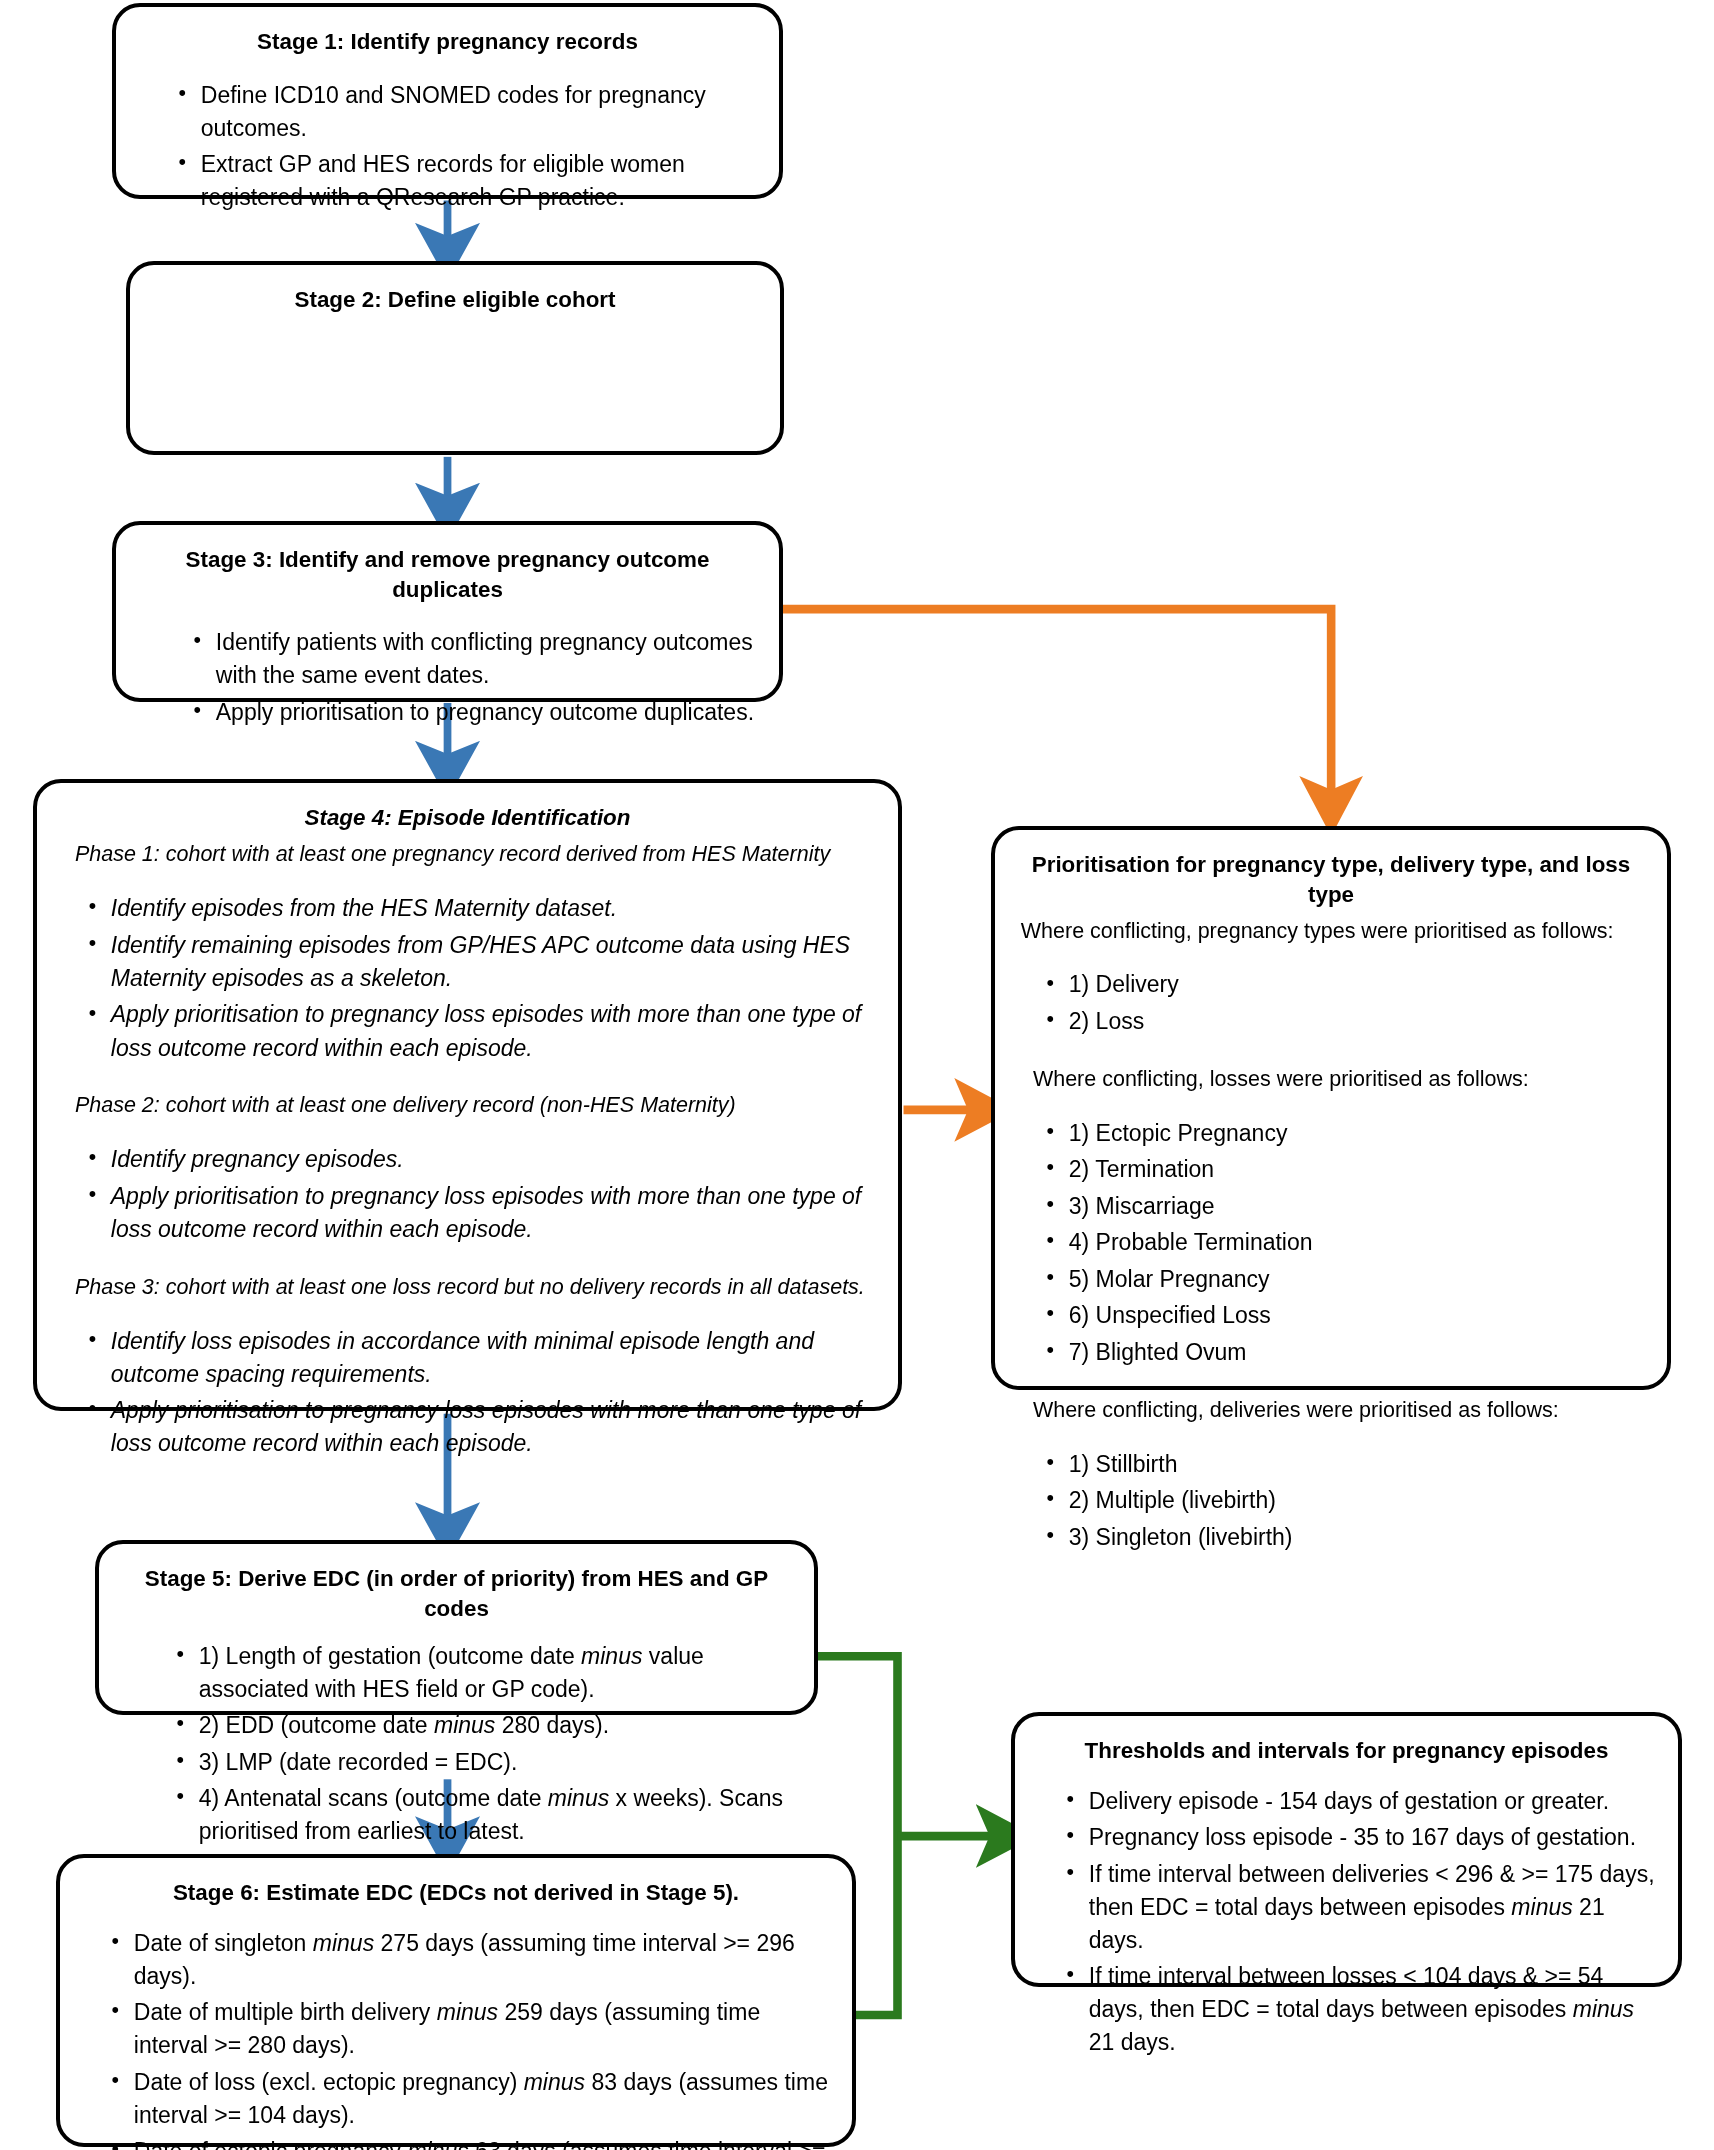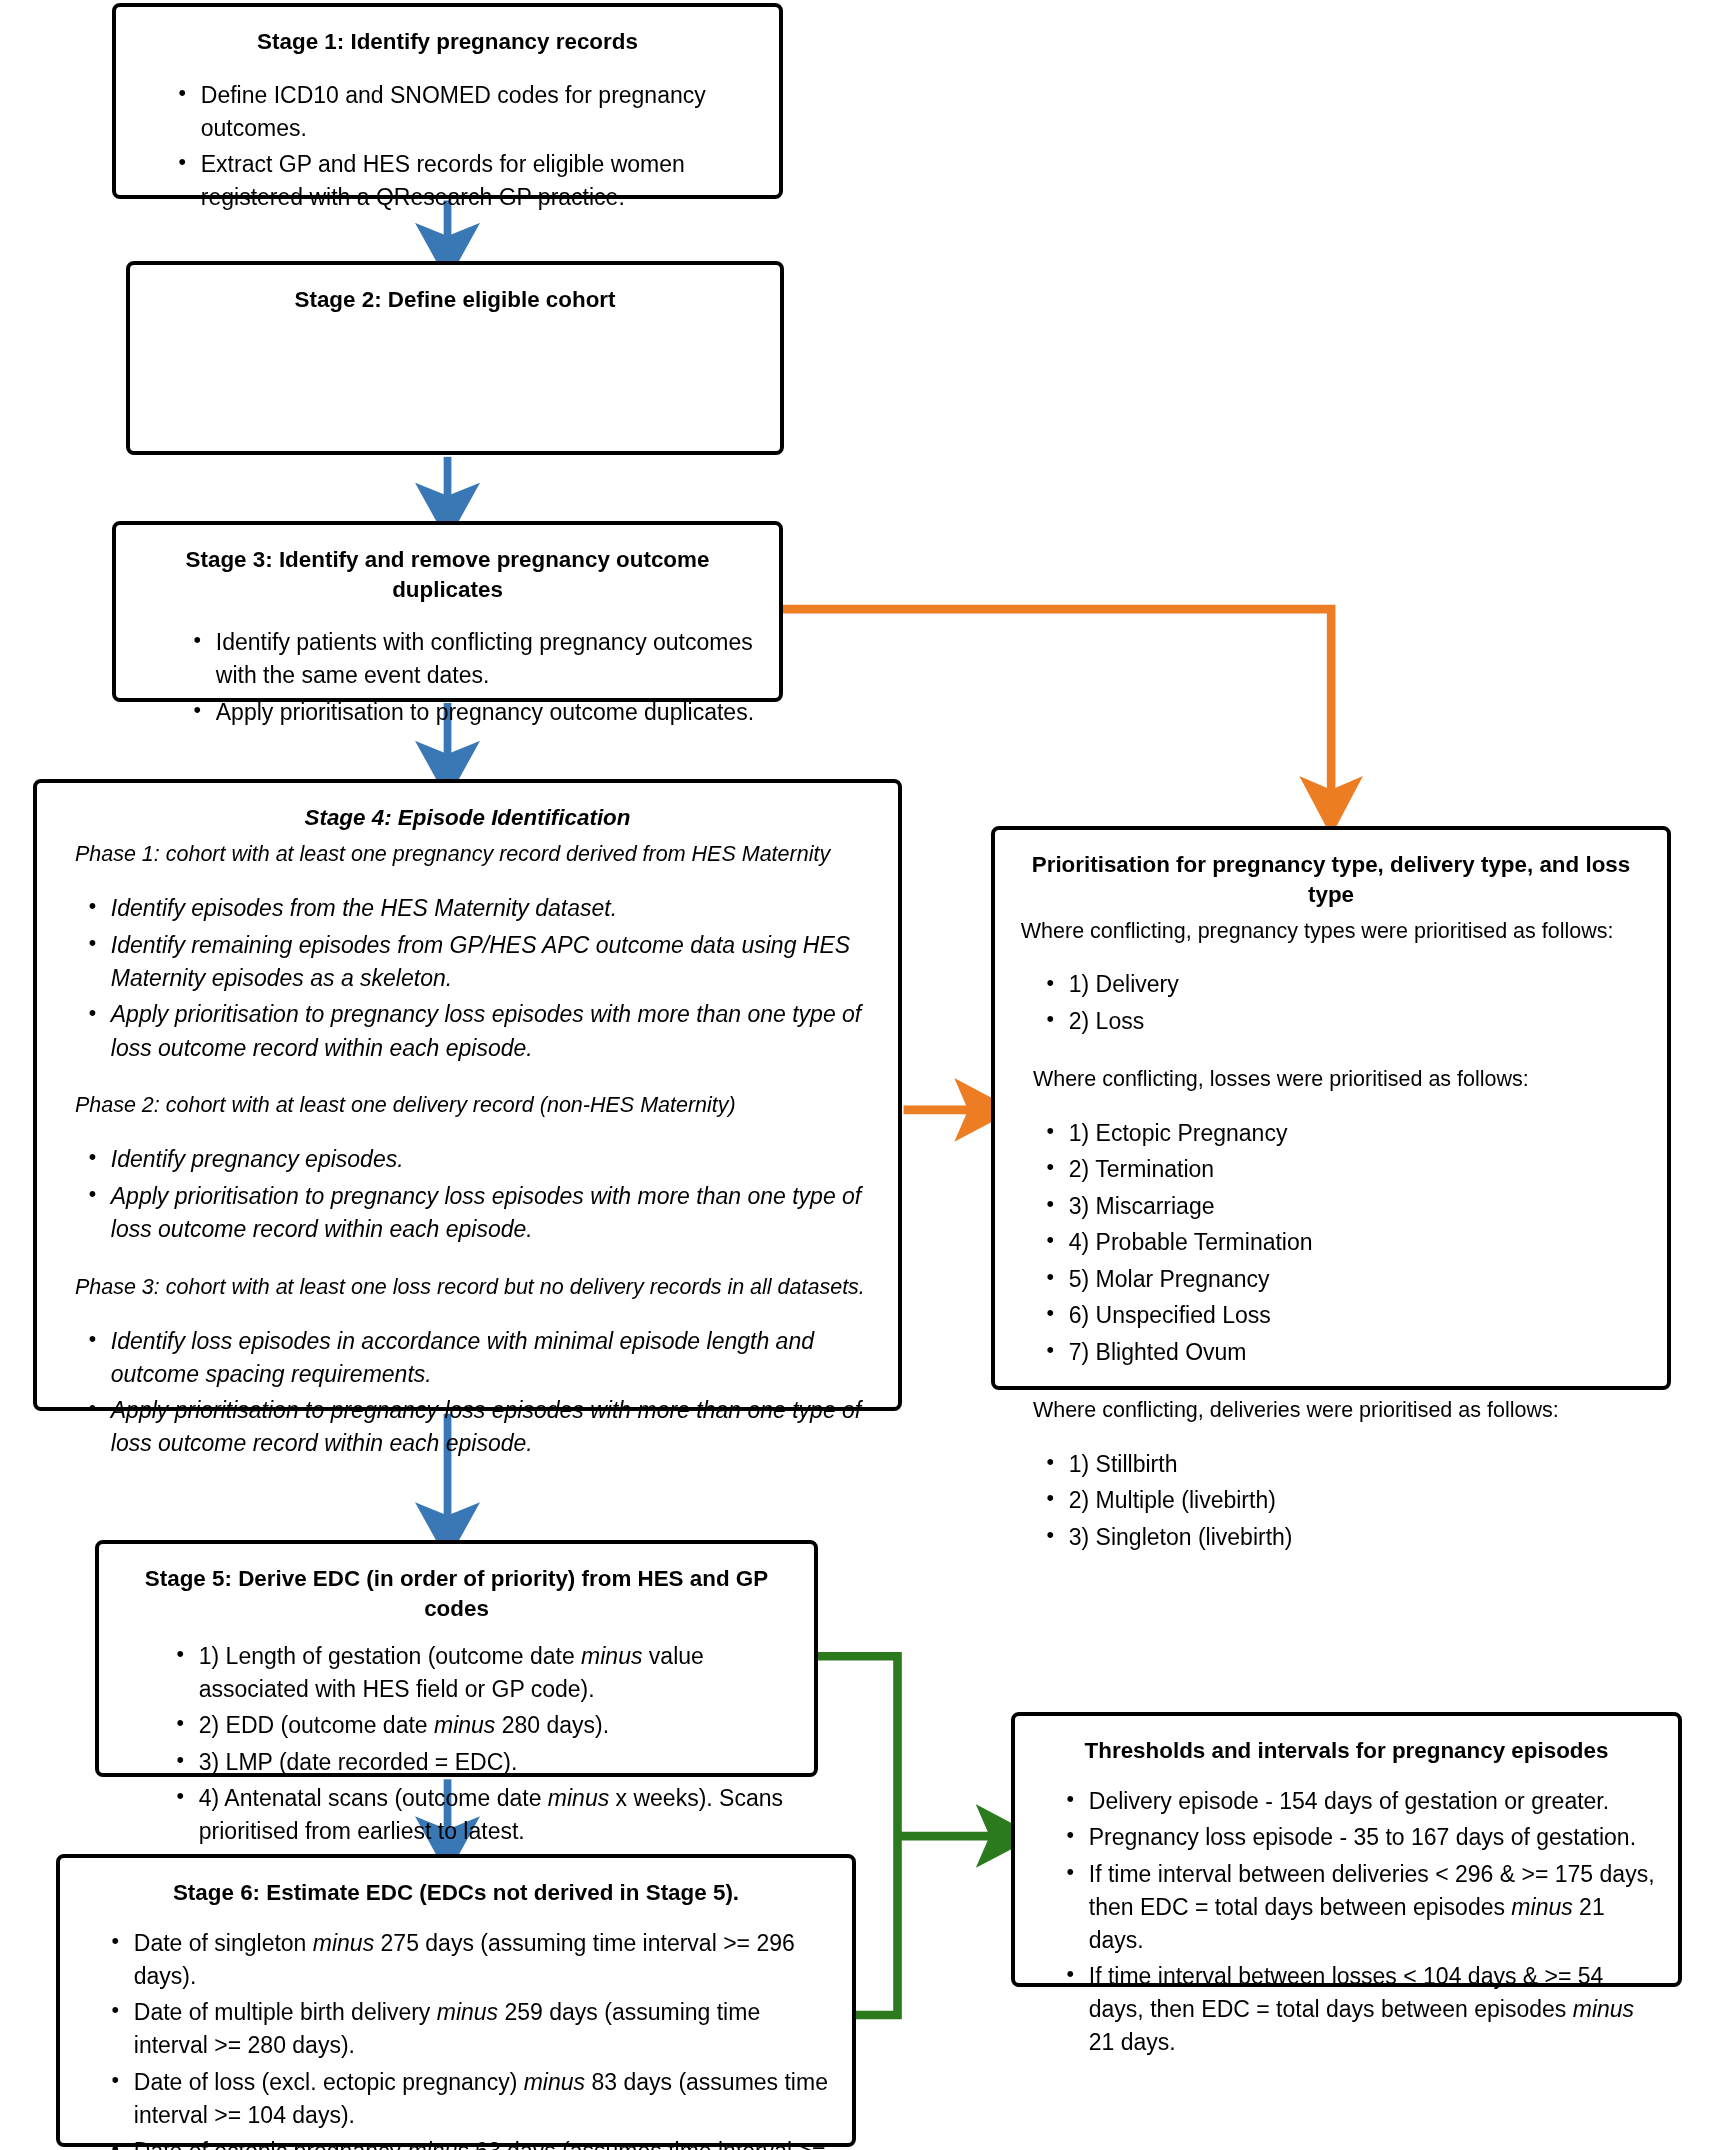--- a/index.html
+++ b/index.html
@@ -25,21 +25,21 @@
     width: 1715px; height: 2151px;
     z-index: 1;
   }
 
   
   .node {
     position: absolute;
     box-sizing: border-box;
     background: #ffffff;
     border: 4.3px solid #000000;
-    border-radius: 8px;
+    border-radius: 28px;
     z-index: 2;
     padding: 17px 22.4px 19px 22.4px;
   }
 
   .node-title {
     font-weight: bold;
     text-align: center;
     font-size: 22.4px;
     line-height: 1.3;
     margin: 3.4px 0 22.4px 0;
@@ -87,21 +87,21 @@
   #stage1  { left: 112px;  top: 2.6px;    width: 671px;  height: 196px; }
   #stage2  { left: 126px;  top: 261px;  width: 658px;  height: 194px; }
   #stage3  { left: 112px;  top: 521px;  width: 671px;  height: 181px; }
   #stage4  { left: 33px;   top: 779px;  width: 869px; height: 632px; font-style: italic; }
   #priorit { left: 991px; top: 826px;  width: 680px;  height: 564px; }
   #stage5  { left: 95px;  top: 1540px; width: 723px;  height: 0; }
   #stage6  { left: 56px;   top: 1854px; width: 800px;  height: 0; }
   #thresh  { left: 1011px; top: 1712px; width: 671px;  height: 0; }
 
   
-  #stage5  { height: 237px; }
+  #stage5  { height: 175px; }
   #stage6  { height: 293px; }
   #thresh  { height: 275px; }
 </style>
 </head>
 <body>
 
 <div id="canvas">
 
   <svg id="connectors" viewBox="0 0 1993 2500">
     <defs>

